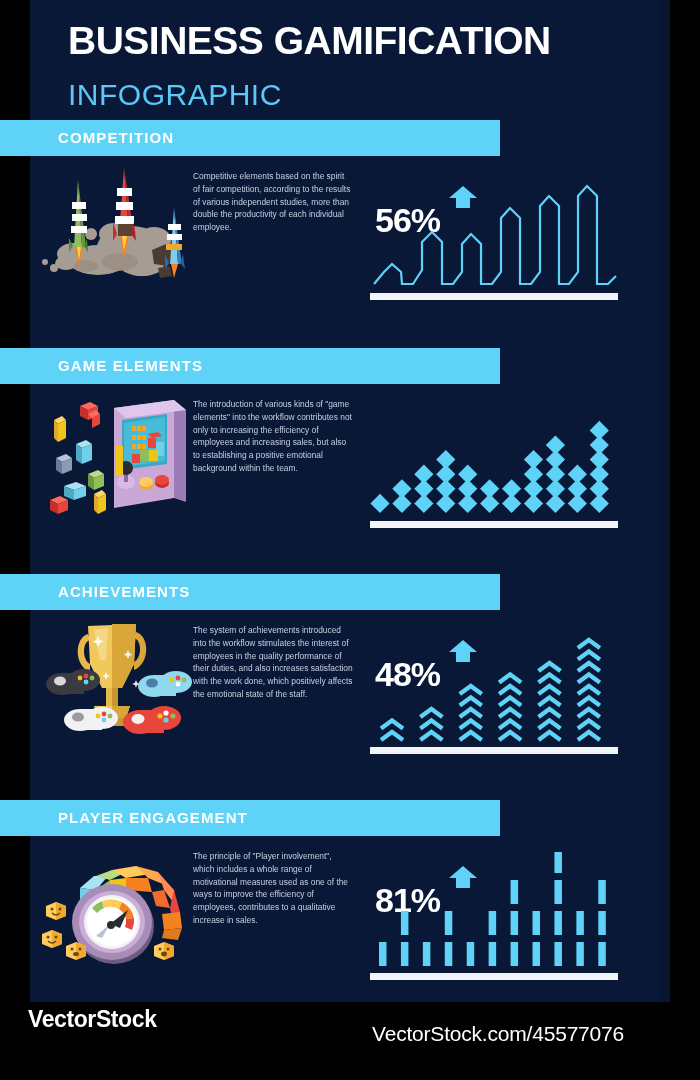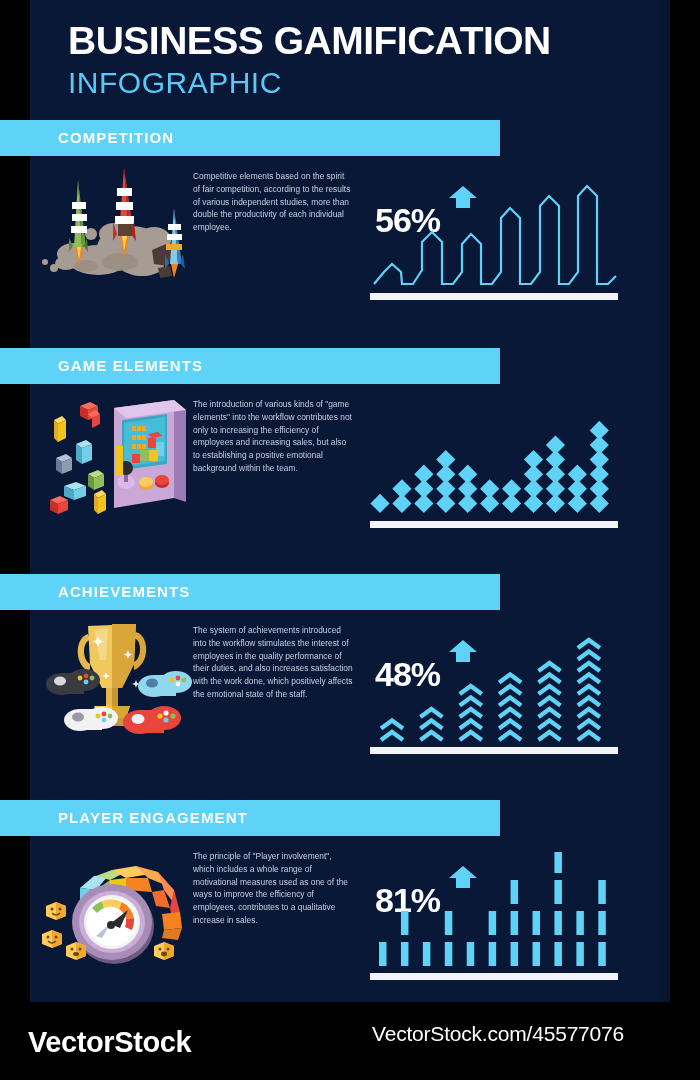--- a/index.html
+++ b/index.html
@@ -37,21 +37,21 @@
     letter-spacing:-0.5px;
     line-height:1.08;
     white-space:nowrap;
   }
   .title-sub {
     color:#5bc8f5;
     font-size:30px;
     font-weight:300;
     letter-spacing:0.5px;
     line-height:1.25;
-    margin-top:2px;
+    margin-top:14px;
   }
 
   
   .sect { position:absolute; left:0; width:640px; }
   .bar {
     position:absolute; left:0; top:0;
     width:500px; height:36px;
     background:#5ed2f7;
   }
   .bar-label {
@@ -106,22 +106,22 @@
     background:#f2f4f8;
   }
 
   
   .footer {
     position:absolute; left:0; bottom:0;
     width:700px; height:78px;
     background:#000000;
   }
   .wm-brand {
-    position:absolute; left:28px; top:24px;
-    color:#ffffff; font-size:29px; font-weight:bold;
+    position:absolute; left:28px; top:4px;
+    color:#ffffff; font-size:23px; font-weight:bold;
     letter-spacing:-0.4px;
   }
   .wm-url {
     position:absolute; left:372px; top:20px;
     color:#ffffff; font-size:21px; font-weight:400;
     letter-spacing:-0.2px;
   }
 </style>
 </head>
 <body>

